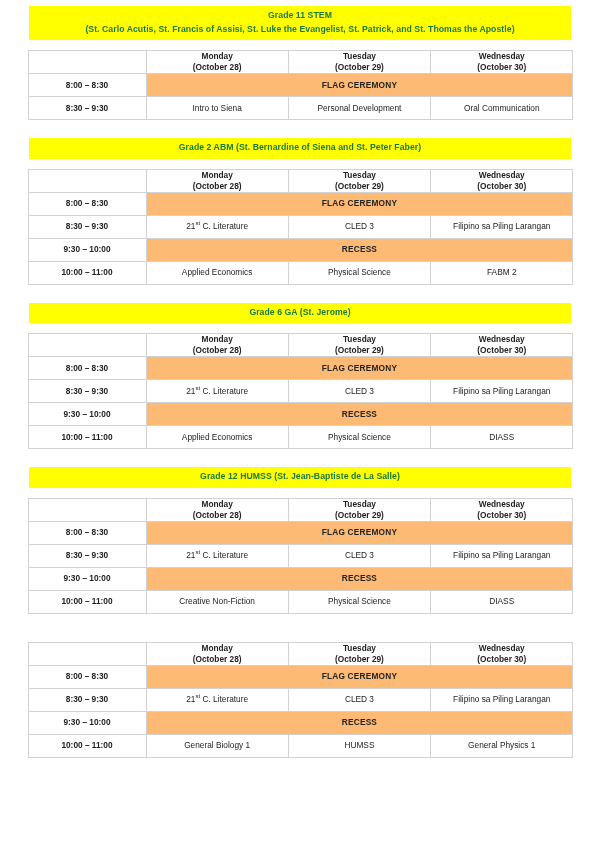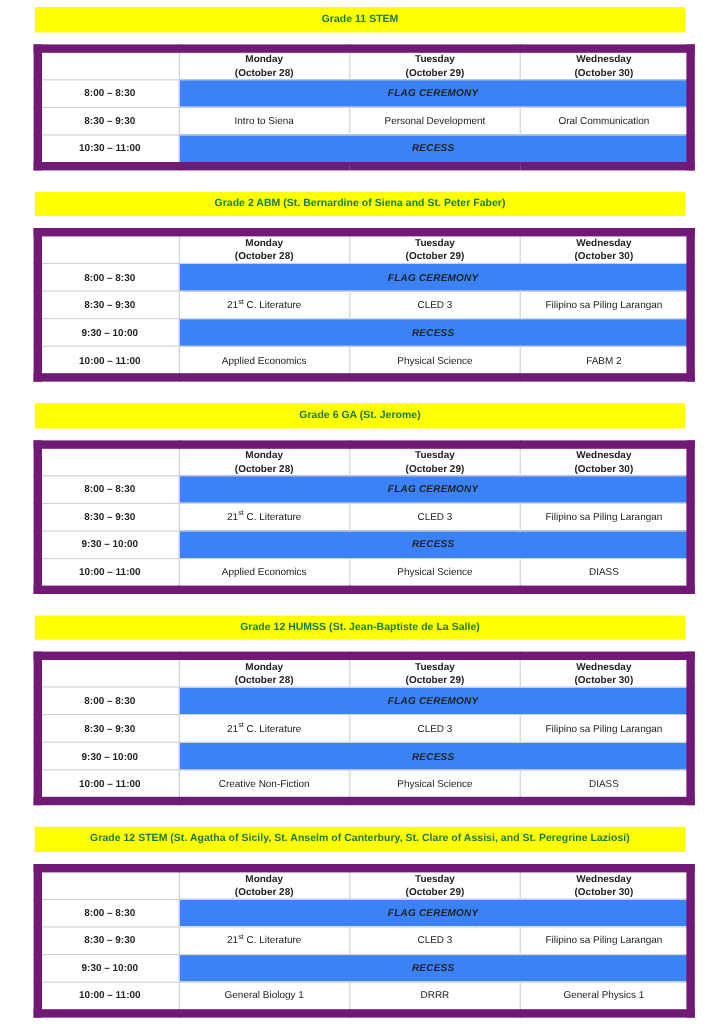--- a/index.html
+++ b/index.html
@@ -42,21 +42,21 @@
   }
   .tbl-wrap {
     margin: 0 auto;
     width: 545px;
     padding-top: 10px;
   }
   table.sched {
     width: 545px;
     border-collapse: collapse;
     table-layout: fixed;
-    border: 7px solid #701a75;
+    border: 1px solid #701a75;
   }
   table.sched td {
     border: 1px solid #d2d2d2;
     padding: 0;
     text-align: center;
     vertical-align: middle;
     font-size: 8.3px;
     line-height: 11px;
     color: #222222;
     height: 22px;
@@ -84,46 +84,46 @@
   }
   td.subj {
     background: #ffffff;
     color: #222222;
   }
   td.subj .two {
     display: block;
     line-height: 10.5px;
   }
   td.green {
-    background: #3b82f6;
+    background: #fdba74;
     color: #ffffff;
     font-weight: bold;
     font-size: 8.6px;
     letter-spacing: 0.2px;
     border-left-color: #18a24a;
     border-right-color: #18a24a;
     border-top-color: #18a24a;
     border-bottom-color: #18a24a;
-    font-style: italic;
   }
   sup {
     font-size: 6px;
     vertical-align: super;
     line-height: 0;
   }
   .gap-lg { height: 18px; }
 </style>
 </head>
 <body>
 
 <div class="page">
   <div id="sections-root">
       <div class="section">
         <div class="banner">
           <span class="ln">Grade 11 STEM</span>
+          <span class="ln">(St. Carlo Acutis, St. Francis of Assisi, St. Luke the Evangelist, St. Patrick, and St. Thomas the Apostle)</span>
         </div>
         <div class="tbl-wrap">
           <table class="sched">
             <colgroup>
               <col class="c-time">
               <col class="c-day">
               <col class="c-day">
               <col class="c-day">
             </colgroup>
             <tbody>
@@ -144,24 +144,20 @@
               </tr>
               <tr>
                 <td class="time">8:00 – 8:30</td>
                 <td class="green" colspan="3">FLAG CEREMONY</td>
               </tr>
               <tr>
                 <td class="time">8:30 – 9:30</td>
                 <td class="subj">Intro to Siena</td>
                 <td class="subj">Personal Development</td>
                 <td class="subj">Oral Communication</td>
-              </tr>
-              <tr>
-                <td class="time">10:30 – 11:00</td>
-                <td class="green" colspan="3">RECESS</td>
               </tr>
             </tbody>
           </table>
         </div>
       </div>
       <div class="gap-lg"></div>
       <div class="section">
         <div class="banner">
           <span class="ln">Grade 2 ABM (St. Bernardine of Siena and St. Peter Faber)</span>
         </div>
@@ -314,23 +310,20 @@
                 <td class="subj">Creative Non-Fiction</td>
                 <td class="subj">Physical Science</td>
                 <td class="subj">DIASS</td>
               </tr>
             </tbody>
           </table>
         </div>
       </div>
       <div class="gap-lg"></div>
       <div class="section">
-        <div class="banner">
-          <span class="ln">Grade 12 STEM (St. Agatha of Sicily, St. Anselm of Canterbury, St. Clare of Assisi, and St. Peregrine Laziosi)</span>
-        </div>
         <div class="tbl-wrap">
           <table class="sched">
             <colgroup>
               <col class="c-time">
               <col class="c-day">
               <col class="c-day">
               <col class="c-day">
             </colgroup>
             <tbody>
               <tr>
@@ -358,21 +351,21 @@
                 <td class="subj">CLED 3</td>
                 <td class="subj">Filipino sa Piling Larangan</td>
               </tr>
               <tr>
                 <td class="time">9:30 – 10:00</td>
                 <td class="green" colspan="3">RECESS</td>
               </tr>
               <tr>
                 <td class="time">10:00 – 11:00</td>
                 <td class="subj">General Biology 1</td>
-                <td class="subj">DRRR</td>
+                <td class="subj">HUMSS</td>
                 <td class="subj">General Physics 1</td>
               </tr>
             </tbody>
           </table>
         </div>
       </div>
     </div>
 </div>
 
 </body></html>

